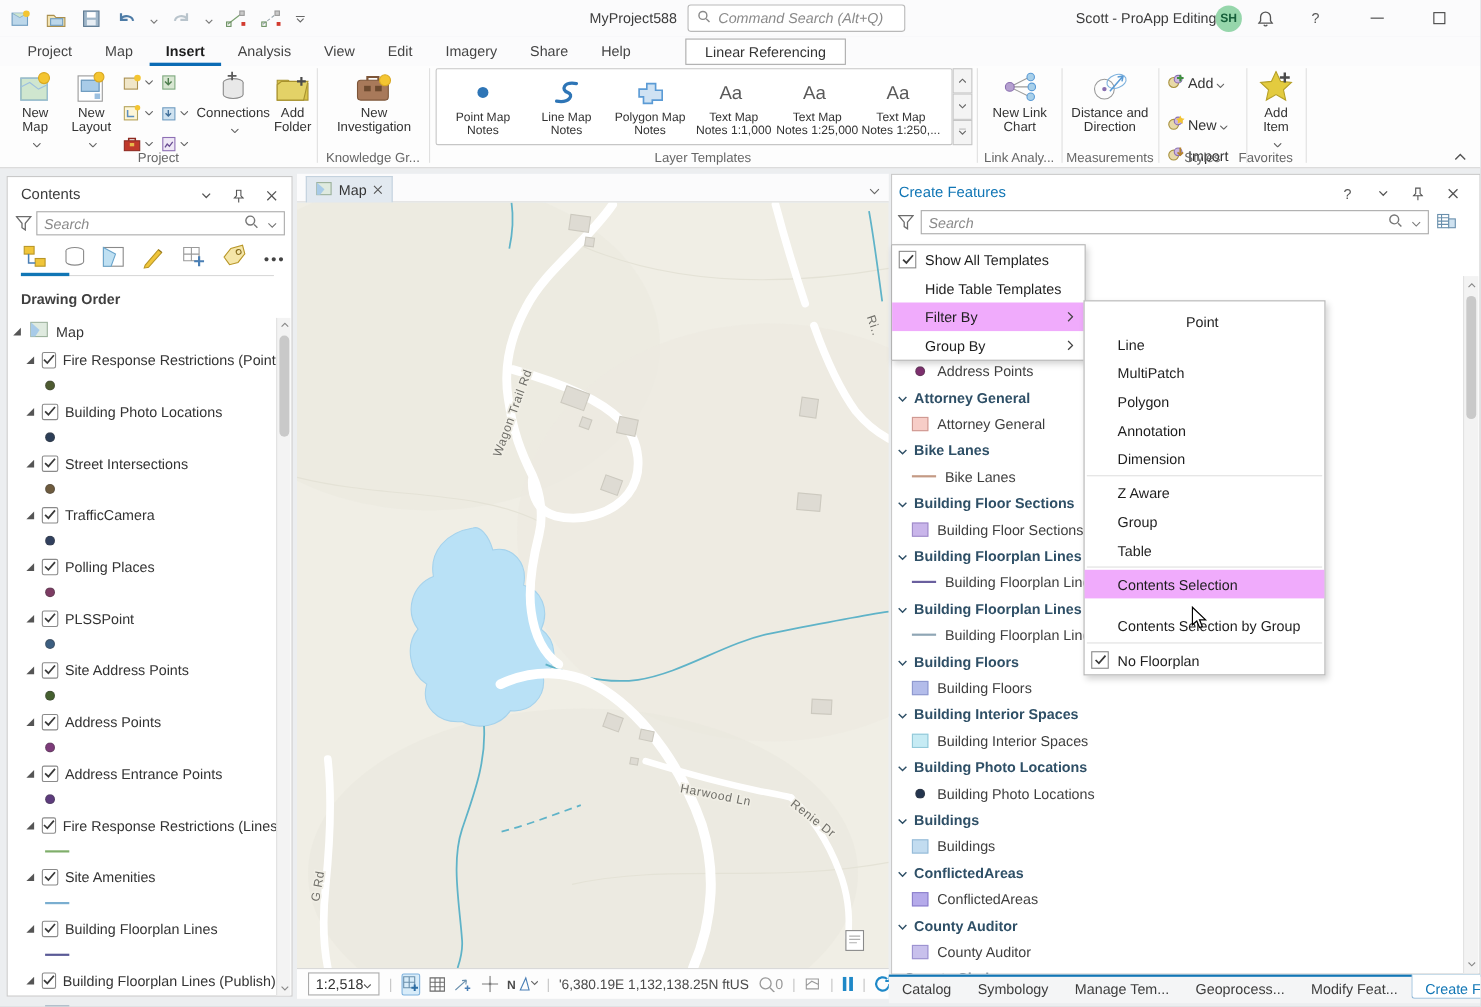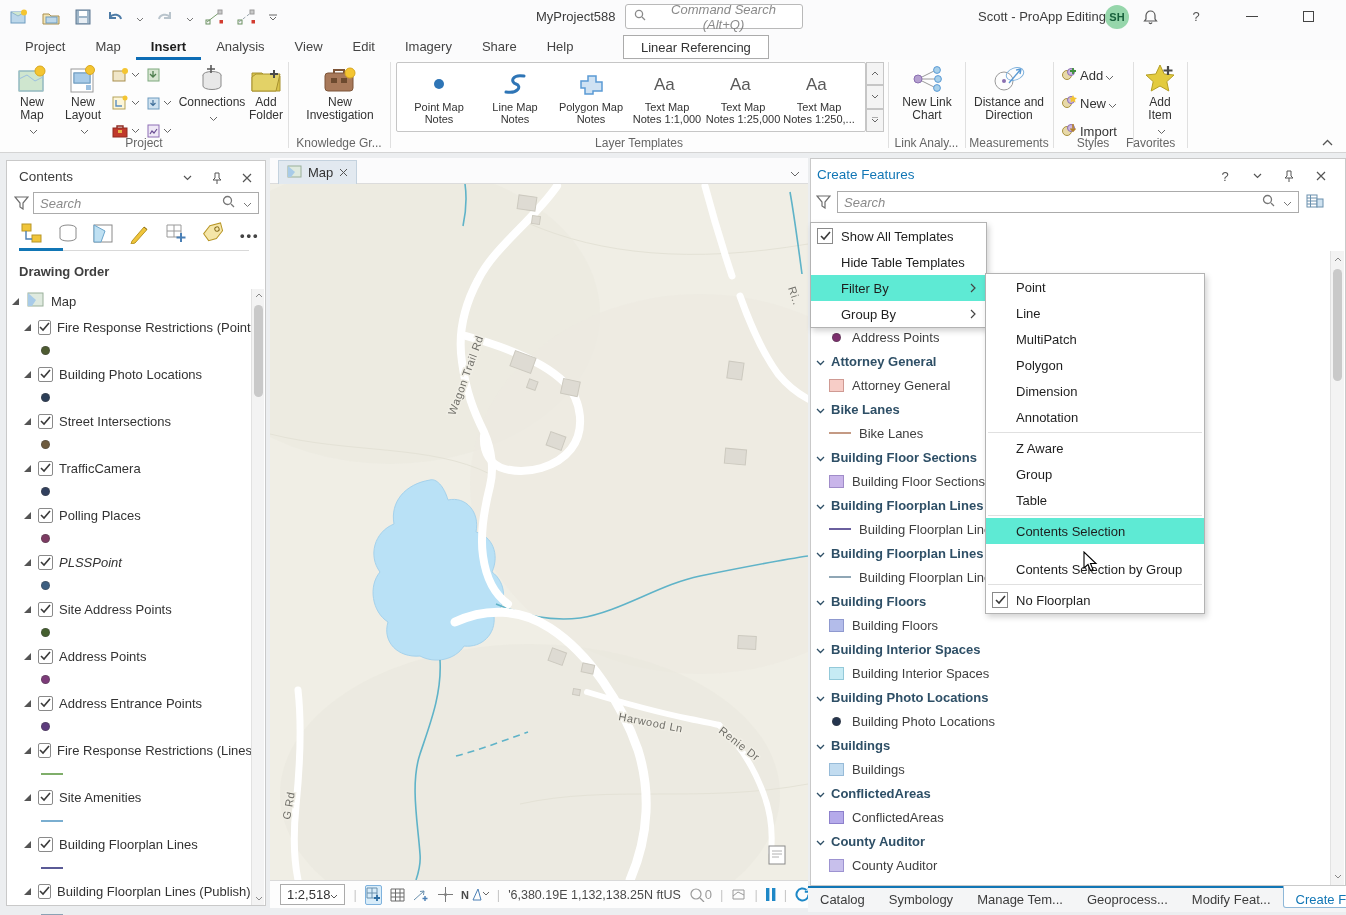--- a/index.html
+++ b/index.html
@@ -7,21 +7,21 @@
   .app{position:relative;width:1346px;height:915px;background:#eceef0;overflow:hidden;
        font-family:"Liberation Sans",sans-serif;font-size:13px;color:#333;}
   .abs{position:absolute;}
   .flex{display:flex;align-items:center;}
 
   
   .titlebar{left:0;top:0;width:1346px;height:33px;background:#fbfbfc;text-align:center;}
   .qat{left:8px;top:4px;height:26px;gap:10px;}
   .qat .qbtn{width:22px;height:22px;display:flex;align-items:center;justify-content:center;cursor:default;}
   .proj-title{left:536px;top:0;height:33px;color:#3c3c3c;display:flex;align-items:center;}
-  .cmdsearch{left:625px;top:4px;width:178px;height:25px;border:1px solid #b9b9b9;border-radius:3px;background:#fff;
+  .cmdsearch{left:625px;top:4px;width:198px;height:25px;border:1px solid #b9b9b9;border-radius:3px;background:#fff;
              display:flex;align-items:center;padding:0 8px;gap:7px;color:#8a8a8a;font-style:italic;}
   .account{left:978px;top:0;height:33px;display:flex;align-items:center;color:#3c3c3c;}
   .avatar{left:1105px;top:5px;width:24px;height:24px;border-radius:50%;background:#96d6ab;color:#17603b;
           display:flex;align-items:center;justify-content:center;font-size:11px;font-weight:bold;}
   .tb-ic{display:flex;align-items:center;justify-content:center;width:30px;height:33px;color:#555;}
   .win-min{width:12px;border-bottom:1px solid #444;height:1px;}
   .win-max{width:11px;height:11px;border:1px solid #444;}
 
   
   .tabrow{left:0;top:33px;width:1346px;height:27px;background:#fbfbfc;}
@@ -74,21 +74,21 @@
   
   .tgroup{display:flex;align-items:center;height:24px;gap:6px;padding-left:3px;
           color:#2e4f66;font-weight:bold;white-space:nowrap;}
   .titem{display:flex;align-items:center;height:24px;gap:8px;padding-left:16px;color:#3f3f3f;white-space:nowrap;}
   .swatch{width:15px;height:13px;border:1px solid #999;}
 
   
   .menu{position:absolute;background:#fff;border:1px solid #b3b3b3;box-shadow:2px 3px 6px rgba(0,0,0,.18);z-index:50;}
   .mitem{height:26px;display:flex;align-items:center;padding:0 10px 0 6px;gap:8px;color:#1e1e1e;white-space:nowrap;}
   .mitem .mck{width:16px;height:16px;display:flex;align-items:center;justify-content:center;}
-  .mitem.hl{background:#5eead4;}
+  .mitem.hl{background:#f0abfc;}
   .msep{height:1px;background:#e0e0e0;margin:2px 2px;}
   .marrow{margin-left:auto;display:flex;}
 
   
   .maptabs{left:270px;top:158px;width:538px;height:26px;background:#fbfbfc;border-bottom:1px solid #dcdcdc;}
   .maptab{position:absolute;left:8px;top:2px;height:24px;background:#e2e9f0;border:1px solid #c4d2de;border-bottom:none;
           display:flex;align-items:center;gap:6px;padding:0 8px;color:#333;}
   .statusbar{left:270px;top:880px;width:538px;height:28px;background:#fdfdfd;border-top:1px solid #d9d9d9;
              display:flex;align-items:center;gap:8px;padding:0 10px;}
   .sb-sep{color:#c8c8c8;}
@@ -463,21 +463,21 @@
         <span><svg width="17" height="15">
             <circle cx="7" cy="9" r="4.5" fill="#e8d9a8" stroke="#a8923f"></circle>
             <circle cx="11" cy="6" r="3.5" fill="#cdb7e0" stroke="#8a6fb0"></circle>
             <path d="M13 2 v6 M10 5 h6" stroke="#3f8f3f" stroke-width="1.8"></path>
           </svg></span>
         <span>Add</span>
         <span><svg width="7" height="4">
             <path d="M0 0 l3.5 3.5 3.5-3.5" stroke="#666" fill="none"></path>
           </svg></span>
       </div>
-      <div class="smallbtn" style="margin-top: 6px;">
+      <div class="smallbtn" style="margin-top: 16px;">
         <span><svg width="17" height="15">
             <circle cx="7" cy="9" r="4.5" fill="#e8d9a8" stroke="#a8923f"></circle>
             <circle cx="11" cy="6" r="3.5" fill="#cdb7e0" stroke="#8a6fb0"></circle>
             <path d="M13 1 l1.2 2.6 2.8 .3 -2 1.9 .5 2.8 -2.5-1.4 -2.5 1.4 .5-2.8 -2-1.9 2.8-.3 Z" fill="#f4c531"></path>
           </svg></span>
         <span>New</span>
         <span><svg width="7" height="4">
             <path d="M0 0 l3.5 3.5 3.5-3.5" stroke="#666" fill="none"></path>
           </svg></span>
       </div>
@@ -666,21 +666,21 @@
           <span class="cb">
             <svg width="11" height="10">
               <path d="M1 5 L4 8 L10 1" fill="none" stroke="#3a3a3a" stroke-width="1.6"></path>
             </svg>
           </span>
           <span class="tree-label">Polling Places</span>
         </div>
         <div class="sym-row" style="padding-left: 30px;">
           <span class="dot" style="background: rgb(125, 59, 99);"></span>
         </div>
-        <div class="tree-row" style="padding-left: 12px; font-style: italic;">
+        <div class="tree-row" style="padding-left: 12px;">
           <span class="tri">
             <svg width="9" height="9">
               <path d="M8 1 L8 8 L1 8 Z" fill="#555"></path>
             </svg>
           </span>
           <span class="cb">
             <svg width="11" height="10">
               <path d="M1 5 L4 8 L10 1" fill="none" stroke="#3a3a3a" stroke-width="1.6"></path>
             </svg>
           </span>
@@ -1178,43 +1178,43 @@
         <span>Group By</span>
         <span class="marrow">
           <svg width="6" height="10">
             <path d="M1 1 L5 5 L1 9" stroke="#444" fill="none" stroke-width="1.2"></path>
           </svg>
         </span>
       </div>
     </div>
 
   <div class="menu" id="filter-submenu" style="left:985px;top:273px;width:220px;">
+      <div class="mitem" style="padding-left: 6px; flex-direction: column;">
+        <span class="mck"></span>
+        <span>Point</span>
+      </div>
       <div class="mitem" style="padding-left: 6px;">
         <span class="mck"></span>
-        <span>Point</span>
+        <span>Line</span>
       </div>
       <div class="mitem" style="padding-left: 6px;">
         <span class="mck"></span>
-        <span>Line</span>
+        <span>MultiPatch</span>
       </div>
       <div class="mitem" style="padding-left: 6px;">
         <span class="mck"></span>
-        <span>MultiPatch</span>
+        <span>Polygon</span>
       </div>
       <div class="mitem" style="padding-left: 6px;">
         <span class="mck"></span>
-        <span>Polygon</span>
+        <span>Annotation</span>
       </div>
       <div class="mitem" style="padding-left: 6px;">
         <span class="mck"></span>
         <span>Dimension</span>
-      </div>
-      <div class="mitem" style="padding-left: 6px;">
-        <span class="mck"></span>
-        <span>Annotation</span>
       </div>
       <div class="msep"></div>
       <div class="mitem" style="padding-left: 6px;">
         <span class="mck"></span>
         <span>Z Aware</span>
       </div>
       <div class="mitem" style="padding-left: 6px;">
         <span class="mck"></span>
         <span>Group</span>
       </div>

